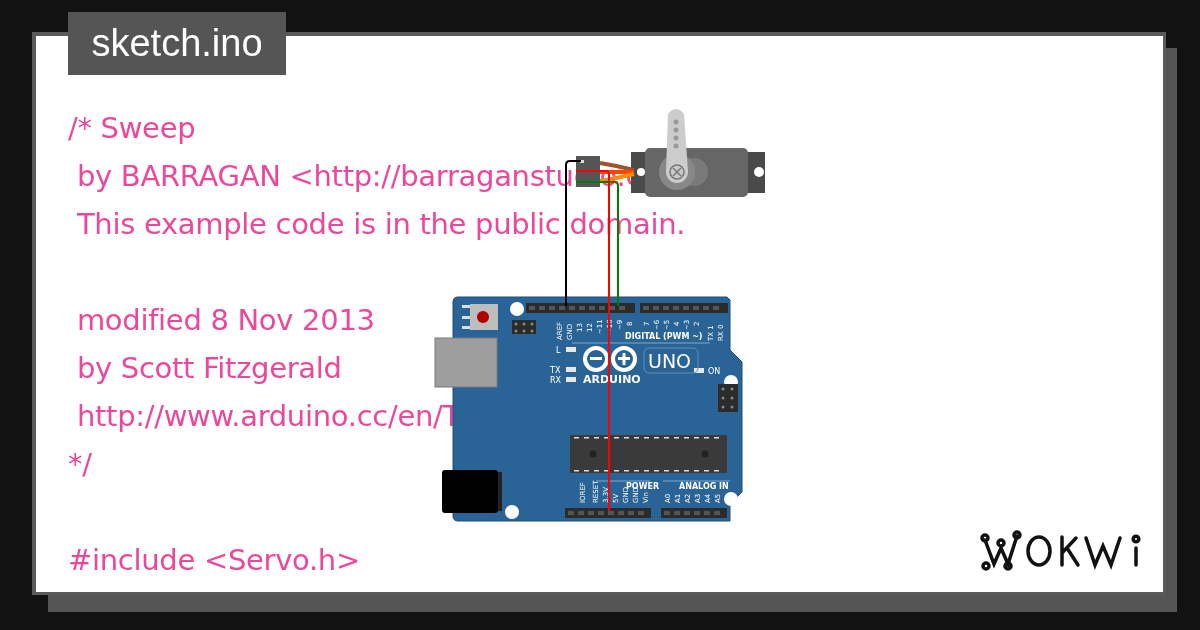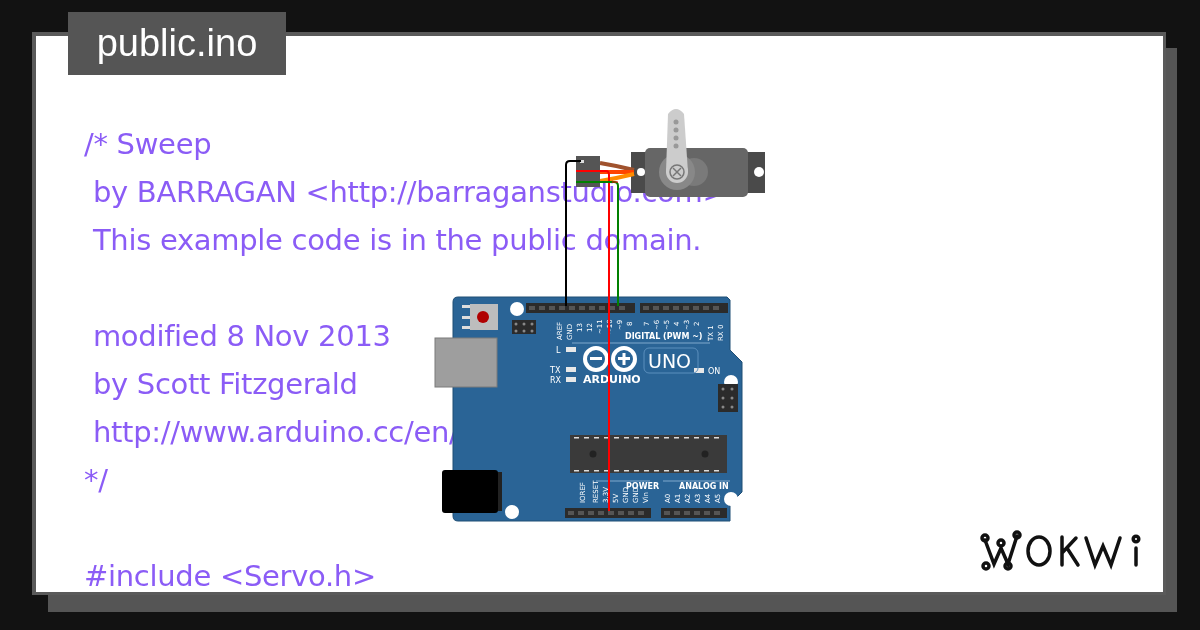--- a/index.html
+++ b/index.html
@@ -1,36 +1,36 @@
 <!DOCTYPE html>
 <html><head>
 <meta charset="utf-8">
 <style>
   html, body { margin:0; padding:0; }
   body { width:1200px; height:630px; background:#121212; position:relative; overflow:hidden; font-family:"DejaVu Sans", sans-serif; }
   .shadow { position:absolute; left:48px; top:48px; width:1129px; height:564px; background:#555555; }
   .card { position:absolute; left:32px; top:32px; width:1134px; height:563px; background:#5a5a5a; }
   .card-inner { position:absolute; left:4px; top:4px; right:3px; bottom:3px; background:#ffffff; overflow:hidden; }
   .title-tab { position:absolute; left:68px; top:12px; width:218px; height:63px; background:#555555; color:#ffffff; font-family:"Liberation Sans", sans-serif; font-size:38px; line-height:63px; text-align:center; z-index:5; }
-  .code { position:absolute; left:32px; top:68px; margin:16px; font-family:"DejaVu Sans", sans-serif; font-size:29px; line-height:48px; color:#8b5cf6; white-space:pre; letter-spacing:-0.3px; }
+  .code { position:absolute; left:32px; top:68px; margin:0; font-family:"DejaVu Sans", sans-serif; font-size:29px; line-height:48px; color:#ec4899; white-space:pre; letter-spacing:-0.3px; }
   .code .line { display:block; height:48px; }
   .diagram { position:absolute; left:0; top:0; width:1200px; height:630px; z-index:3; }
   .logo { position:absolute; left:976px; top:528px; z-index:4; }
 </style>
 </head>
 <body>
 
 <div class="shadow"></div>
 <div class="card">
   <div class="card-inner">
     <pre class="code"><span class="line">/* Sweep</span><span class="line"> by BARRAGAN &lt;http://barraganstudio.com&gt;</span><span class="line"> This example code is in the public domain.</span><span class="line"></span><span class="line"> modified 8 Nov 2013</span><span class="line"> by Scott Fitzgerald</span><span class="line"> http://www.arduino.cc/en/Tutorial/Sweep</span><span class="line">*/</span><span class="line"></span><span class="line">#include &lt;Servo.h&gt;</span></pre>
   </div>
 </div>
 
-<div class="title-tab">public.ino</div>
+<div class="title-tab">sketch.ino</div>
 
 <svg class="diagram" viewBox="0 0 1200 630" xmlns="http://www.w3.org/2000/svg">
 
   <g>
     <path d="M458,297 L727,297 L730,300 L730,350 L742,362 L742,492 L730,504 L730,521 L458,521 Q453,521 453,516 L453,302 Q453,297 458,297 Z" fill="#2a6496" stroke="#1f4e75" stroke-width="1"></path>
 
     <circle cx="517" cy="309" r="7" fill="#ffffff"></circle>
     <circle cx="731" cy="382" r="7" fill="#ffffff"></circle>
     <circle cx="731" cy="499" r="7" fill="#ffffff"></circle>
     <circle cx="512" cy="512" r="7" fill="#ffffff"></circle>

